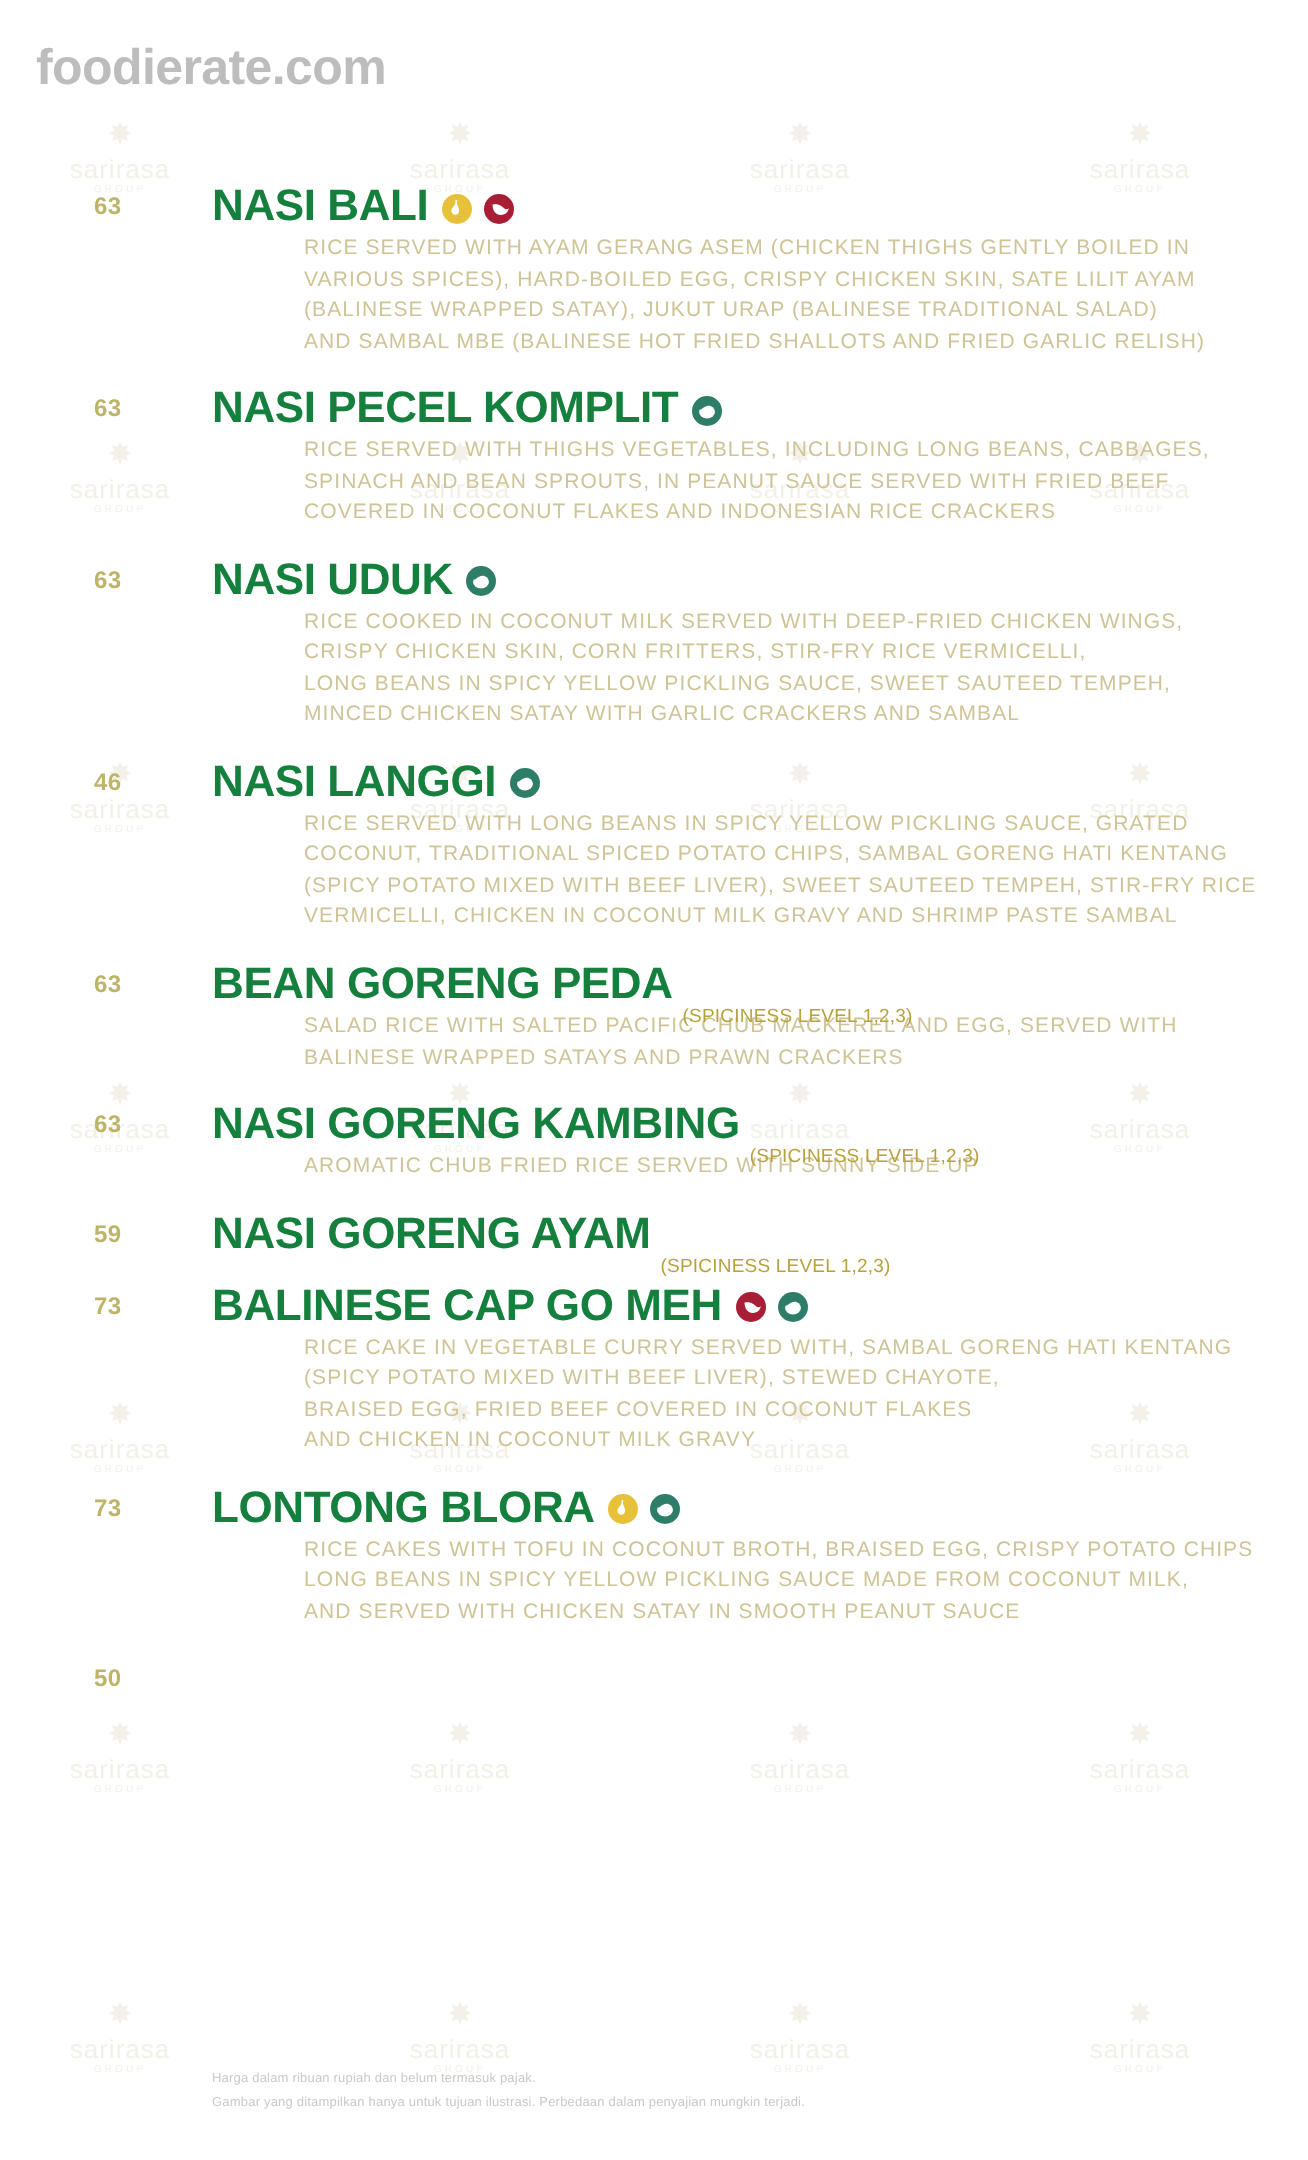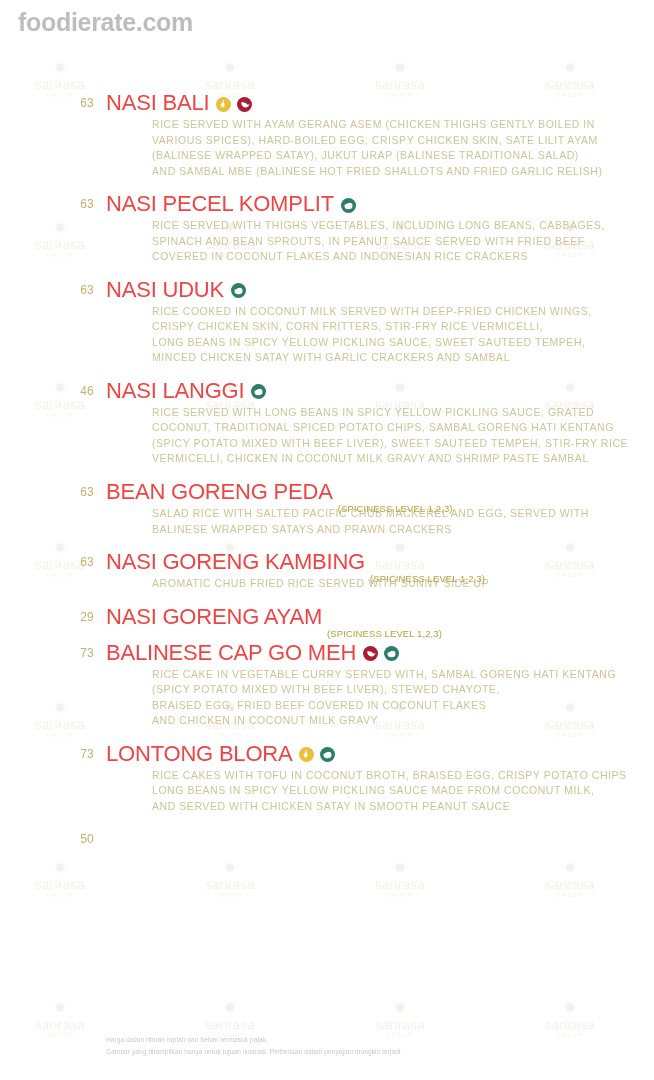--- a/index.html
+++ b/index.html
@@ -51,21 +51,21 @@
     font-size: 5px;
     letter-spacing: 1.6px;
     color: #f4f1ea;
     margin-top: 2px;
   }
 
   
   #site-watermark {
     position: absolute;
     left: 18px;
-    top: 8px;
+    top: 20px;
     font-size: 25px;
     font-weight: bold;
     color: #bdbdbd;
     letter-spacing: -0.3px;
     z-index: 5;
   }
 
   
   #menu-list {
     position: absolute;
@@ -77,42 +77,41 @@
 
   .menu-item {
     position: relative;
     padding-left: 106px;
     padding-right: 20px;
     margin-bottom: 14px;
   }
 
   .item-price {
     position: absolute;
-    left: 60px;
+    left: 47px;
     top: 4px;
     width: 34px;
-    text-align: right;
     font-size: 12px;
-    font-weight: normal;
+    font-weight: bold;
     color: #bdb469;
     letter-spacing: 0.2px;
   }
 
   .item-title-row {
     display: flex;
     align-items: center;
     gap: 7px;
     line-height: 1;
     margin-bottom: 3px;
   }
 
   .item-title {
     font-size: 22px;
-    font-weight: normal;
-    color: #ef4444;
+    font-weight: bold;
+    color: #15803d;
     letter-spacing: -0.2px;
     white-space: nowrap;
   }
 
   .item-suffix {
     font-size: 9.5px;
     font-weight: normal;
     color: #b8a23c;
     letter-spacing: 0.1px;
     position: relative;
@@ -403,21 +402,21 @@
       </div>
       <div class="menu-item">
         <div class="item-price">63</div>
         <div class="item-title-row">
           <span class="item-title">NASI GORENG KAMBING</span>
           <span class="item-suffix">(SPICINESS LEVEL 1,2,3)</span>
         </div>
         <div class="item-desc">AROMATIC CHUB FRIED RICE SERVED WITH SUNNY SIDE UP</div>
       </div>
       <div class="menu-item">
-        <div class="item-price">29</div>
+        <div class="item-price">59</div>
         <div class="item-title-row">
           <span class="item-title">NASI GORENG AYAM</span>
           <span class="item-suffix">(SPICINESS LEVEL 1,2,3)</span>
         </div>
       </div>
       <div class="menu-item">
         <div class="item-price">73</div>
         <div class="item-title-row">
           <span class="item-title">BALINESE CAP GO MEH</span>
           <span class="badges">

